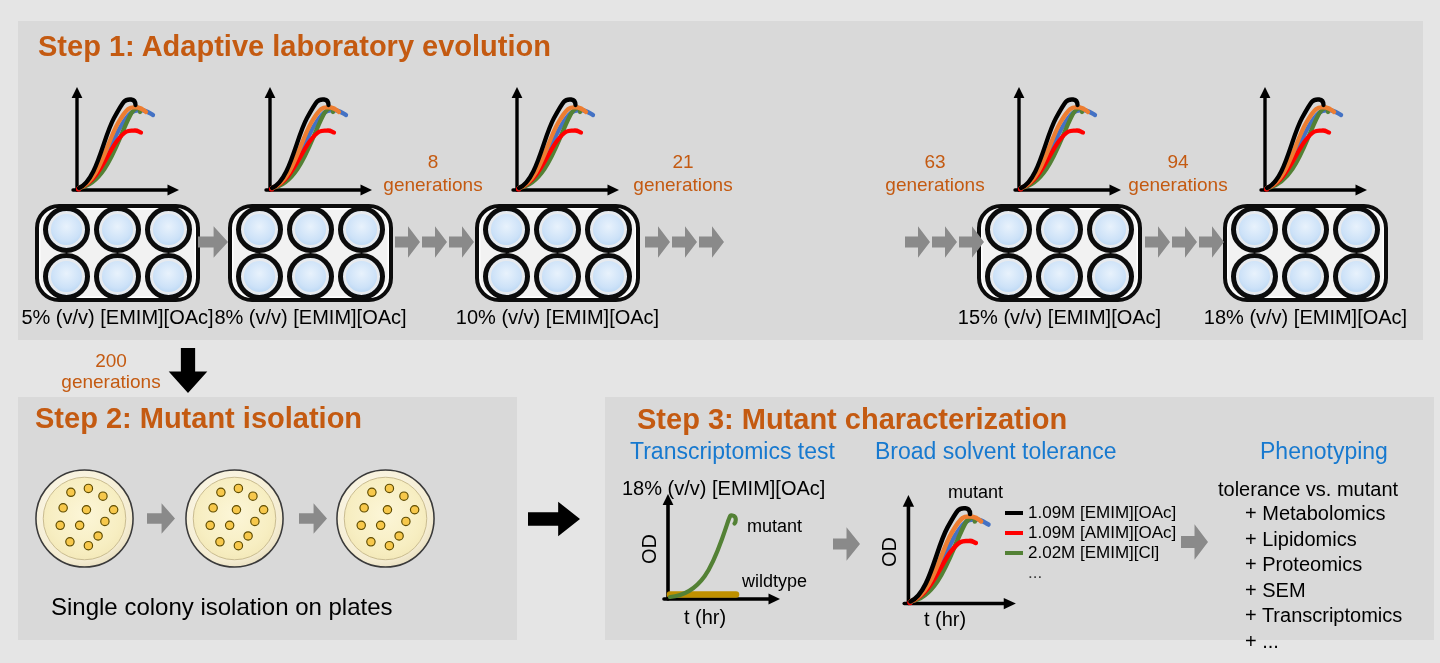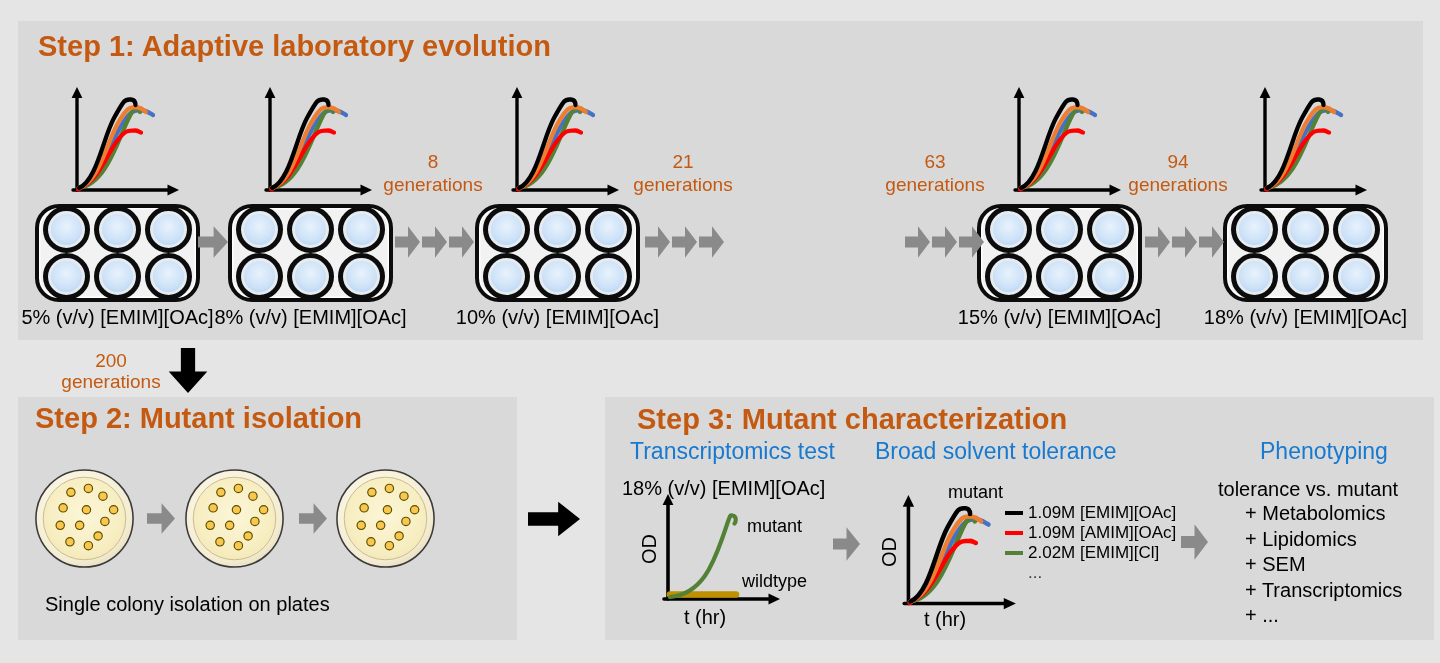--- a/index.html
+++ b/index.html
@@ -44,21 +44,21 @@
   .inter-label{position:absolute;left:55px;top:350px;width:112px;text-align:center;
                color:var(--orange);font-size:19px;line-height:21px;}
   .down-arrow{position:absolute;left:167px;top:348px;width:42px;height:45px;background:#000;
               clip-path:polygon(33% 0,67% 0,67% 52%,96% 52%,50% 100%,4% 52%,33% 52%);}
   .big-arrow{position:absolute;left:528px;top:501px;width:52px;height:36px;background:#000;
              clip-path:polygon(0 31%,58% 31%,58% 2%,100% 50%,58% 98%,58% 69%,0 69%);}
 
   
   .dish{position:absolute;width:101px;height:101px;}
   .s2arr{position:absolute;width:28px;height:33px;}
-  .caption{position:absolute;left:27px;top:196px;font-size:20px;white-space:nowrap;}
+  .caption{position:absolute;left:33px;top:196px;font-size:24px;white-space:nowrap;}
 
   
   .subhead{position:absolute;font-size:23px;color:var(--blue);white-space:nowrap;}
   .cond{position:absolute;left:17px;top:80px;font-size:20px;white-space:nowrap;}
   .irrsvg{position:absolute;left:51px;top:97px;width:128px;height:113px;overflow:visible;}
   .broadsvg{position:absolute;left:295px;top:97px;width:118px;height:118px;overflow:visible;}
   .odlabel{position:absolute;width:30px;height:28px;display:flex;align-items:center;justify-content:center;
            font-size:20px;transform:rotate(-90deg);}
   .xlabel{position:absolute;font-size:20px;text-align:center;}
   .curve-lab{position:absolute;font-size:18px;white-space:nowrap;}
@@ -306,19 +306,20 @@
       </div>
       <div class="legend-more">...</div>
     </div>
 
     <div class="s3arr" style="left:576px;top:124px;width:27px;height:42px"></div>
 
     <div class="phen-sub">tolerance vs. mutant</div>
     <div class="phen-list">
       <div>+ Metabolomics</div>
       <div>+ Lipidomics</div>
+      <div>+ Proteomics</div>
       <div>+ SEM</div>
       <div>+ Transcriptomics</div>
       <div>+ ...</div>
     </div>
   </section>
 
 </div>
 
 </body></html>

